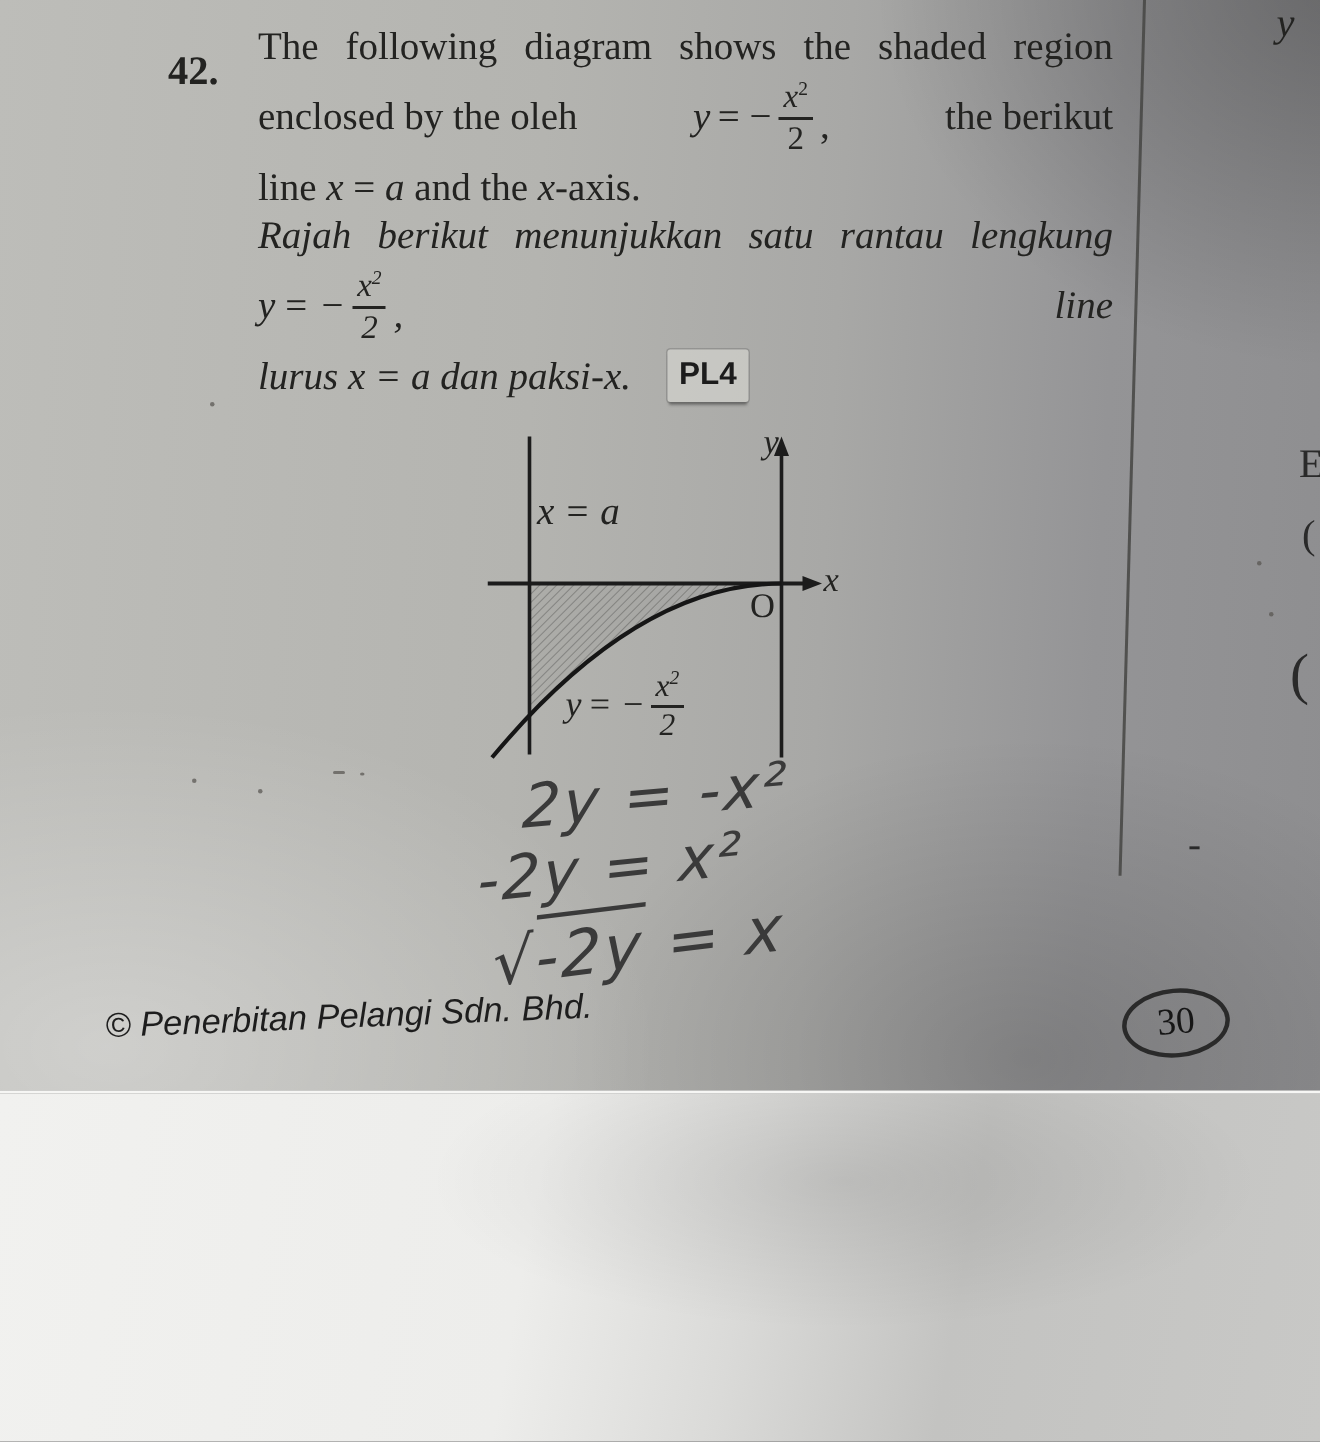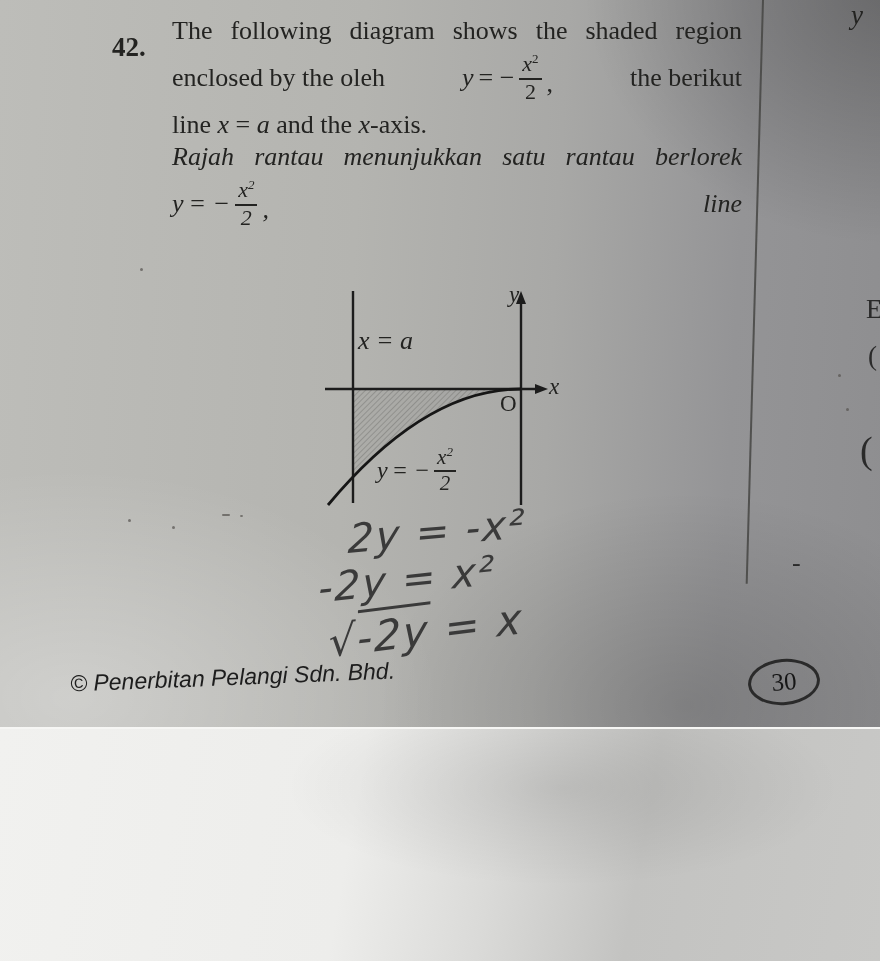--- a/index.html
+++ b/index.html
@@ -103,35 +103,36 @@
             <span class="n"><span class="it">x</span><sup>2</sup></span>
             <span class="d">2</span>
           </span>
           <span class="mcomma">,</span>
         </span>
         <span>the berikut</span>
       </div>
 
       <div class="line"><span>line </span><span class="it">x</span><span> = </span><span class="it">a</span><span> and the </span><span class="it">x</span><span>-axis.</span></div>
 
-      <div class="line justify it">Rajah rantau menunjukkan satu rantau berlorek</div>
+      <div class="line justify it">Rajah berikut menunjukkan satu rantau lengkung</div>
 
       <div class="line mline it">
         <span class="mgroup">
           <span class="it">y</span>
           <span>= −</span>
           <span class="fr">
             <span class="n"><span class="it">x</span><sup>2</sup></span>
             <span class="d">2</span>
           </span>
           <span class="mcomma">,</span>
         </span>
         <span>line</span>
       </div>
 
+      <div class="line it"><span>lurus </span><span class="it">x</span><span> = </span><span class="it">a</span><span> dan paksi-x.</span><span class="plbadge">PL4</span></div>
     </div>
 
     <div class="diagram">
       <svg width="305" height="235" viewBox="0 0 305 235">
         <defs>
           <pattern id="hp" width="4" height="4" patternUnits="userSpaceOnUse" patternTransform="rotate(45)">
             <rect width="4" height="4" fill="rgba(110,110,108,0.10)"></rect>
             <line x1="0" y1="0" x2="0" y2="4" stroke="#4a4a48" stroke-width="1" opacity="0.55"></line>
           </pattern>
           <clipPath id="clipA">

